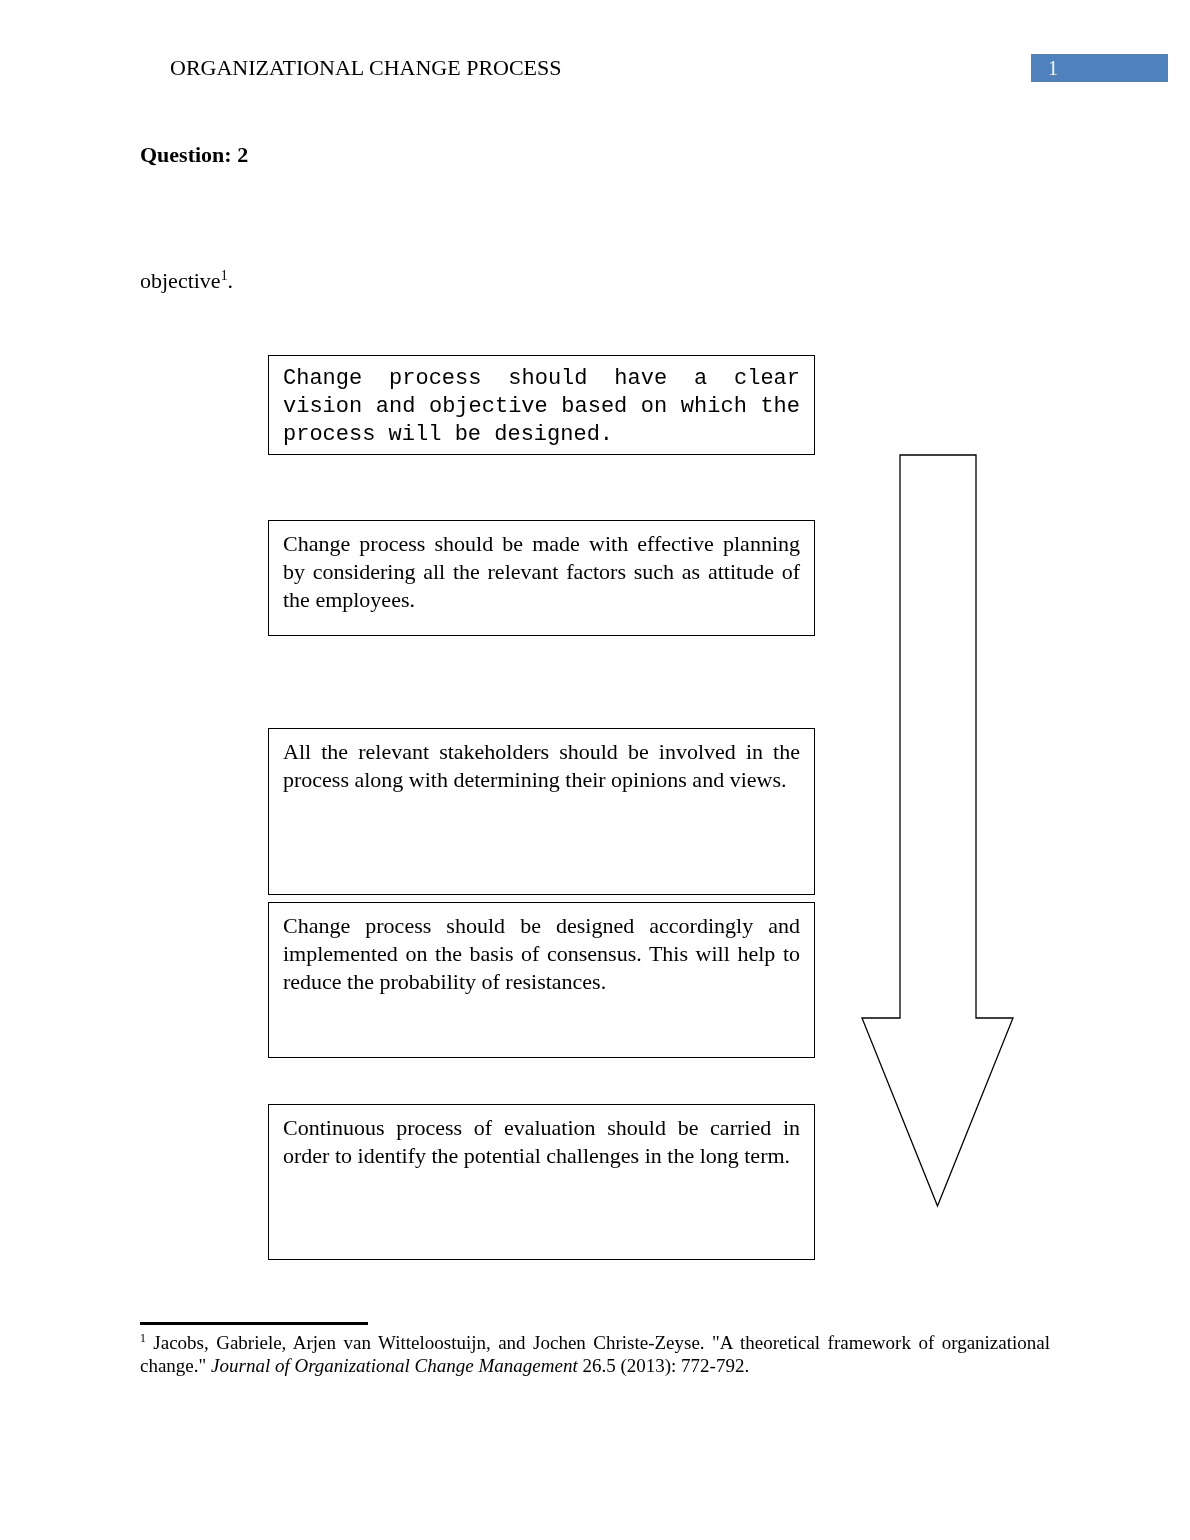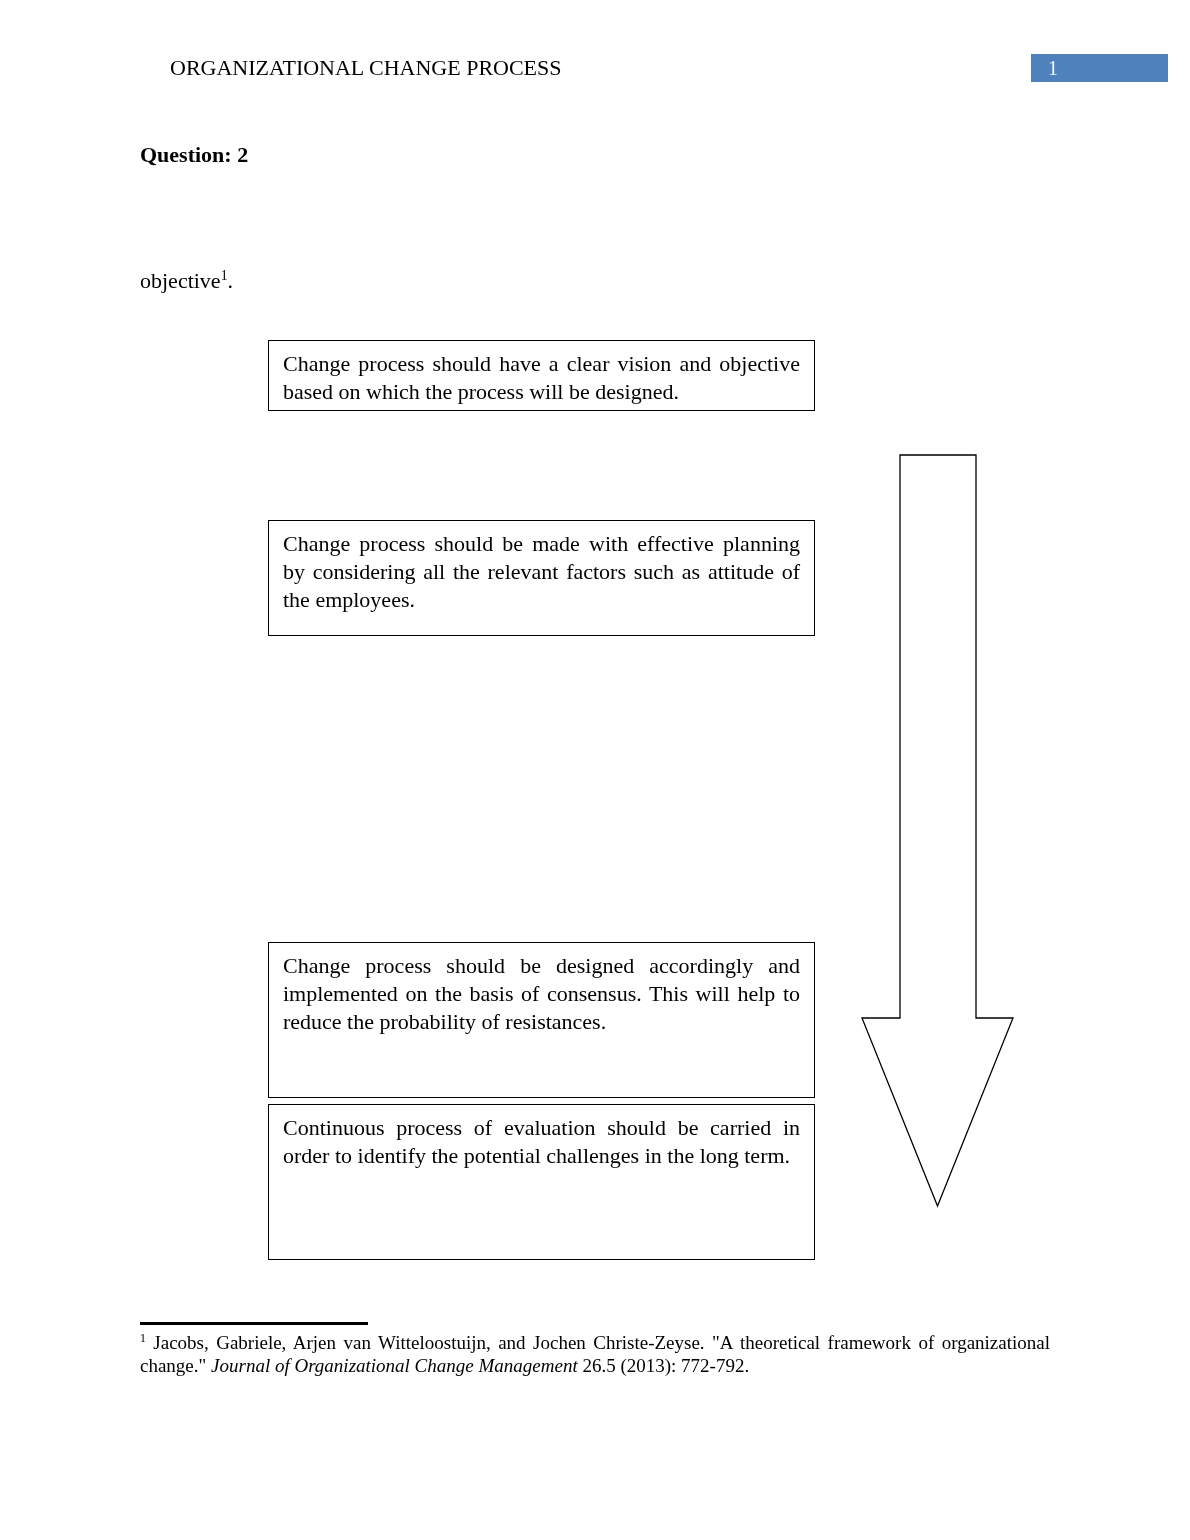--- a/index.html
+++ b/index.html
@@ -46,24 +46,24 @@
 
   .flow-box {
     position: absolute; left: 268px; width: 547px;
     border: 1.5px solid #000000;
     box-sizing: border-box;
     padding: 9px 14px;
     font-size: 22px; line-height: 28px;
     text-align: justify;
     background: #ffffff;
   }
-  #box1 { top: 340px;  height: 71px; }
+  #box1 { top: 355px;  height: 100px; font-family: Liberation Mono, monospace; }
   #box2 { top: 520px;  height: 116px; }
   #box3 { top: 728px;  height: 167px; }
-  #box4 { top: 942px;  height: 156px; }
+  #box4 { top: 902px;  height: 156px; }
   #box5 { top: 1104px; height: 156px; }
 
   .arrow-svg { position: absolute; left: 850px; top: 448px; }
 
   .fn-sep {
     position: absolute; left: 140px; top: 1322px;
     width: 228px; height: 3px; background: #000000;
   }
   .footnote {
     position: absolute; left: 140px; top: 1331px; width: 910px;
@@ -85,20 +85,21 @@
 
   <h2 class="question">Question: 2</h2>
 
 
   <div class="intro-line2"><span>objective</span><sup>1</sup><span>.</span></div>
 
   <div class="flow-box" id="box1">Change process should have a clear vision and objective based on which the process will be designed.</div>
 
   <div class="flow-box" id="box2">Change process should be made with effective planning by considering all the relevant factors such as attitude of the employees.</div>
 
+  <div class="flow-box" id="box3">All the relevant stakeholders should be involved in the process along with determining their opinions and views.</div>
 
   <div class="flow-box" id="box4">Change process should be designed accordingly and implemented on the basis of consensus. This will help to reduce the probability of resistances.</div>
 
   <div class="flow-box" id="box5">Continuous process of evaluation should be carried in order to identify the potential challenges in the long term.</div>
 
   <svg class="arrow-svg" width="175" height="770" viewBox="850 448 175 770">
     <polygon points="900,455 976,455 976,1018 1013,1018 937.5,1206 862,1018 900,1018" fill="#ffffff" stroke="#000000" stroke-width="1.3" stroke-linejoin="miter"></polygon>
   </svg>
 
   <div class="fn-sep"></div>

